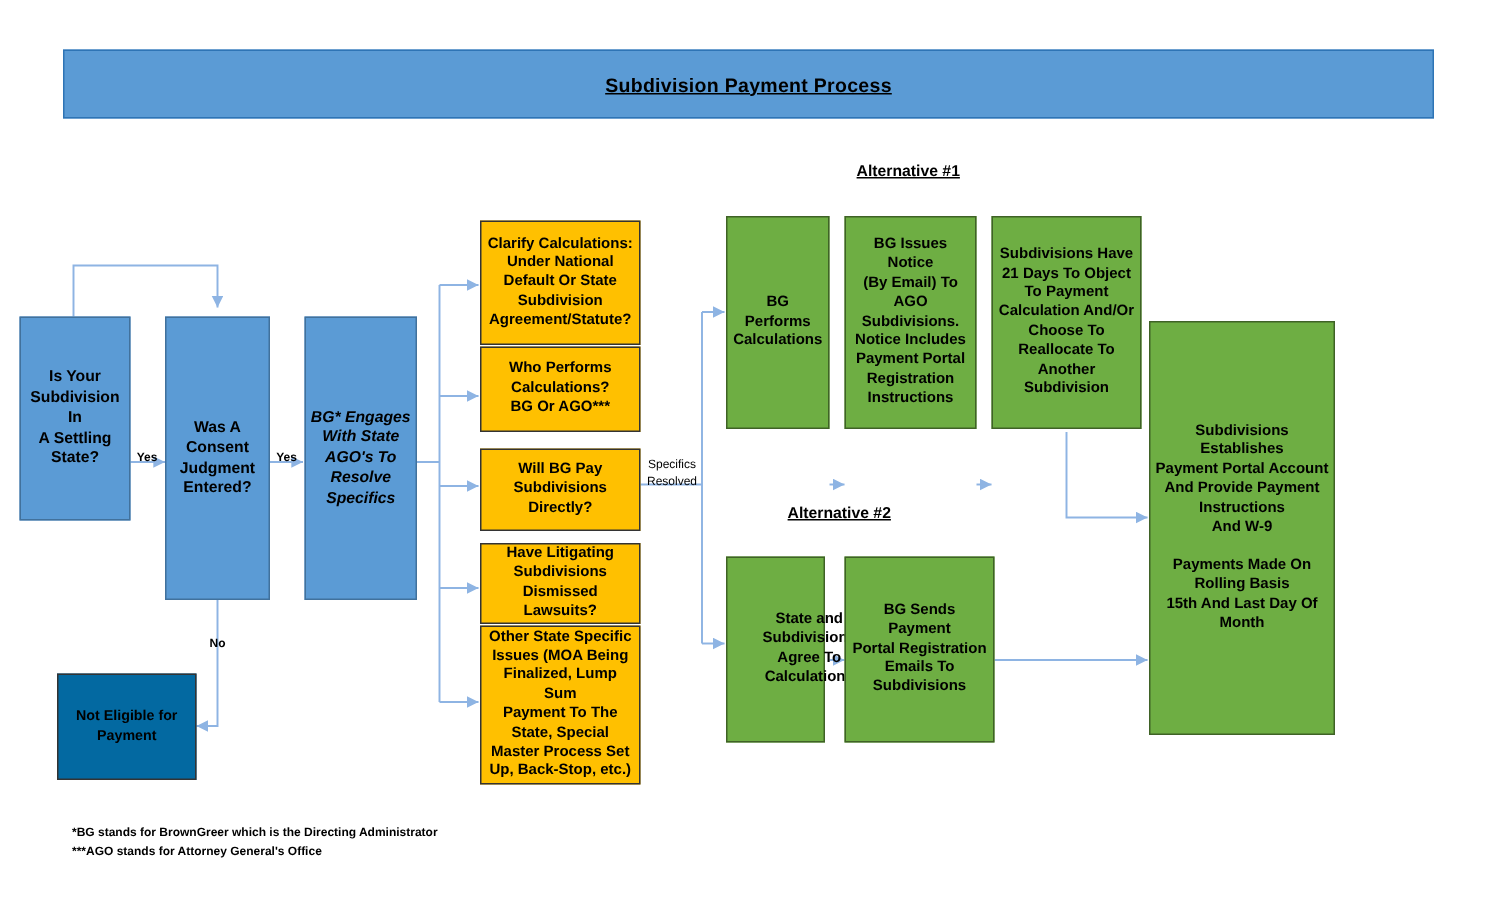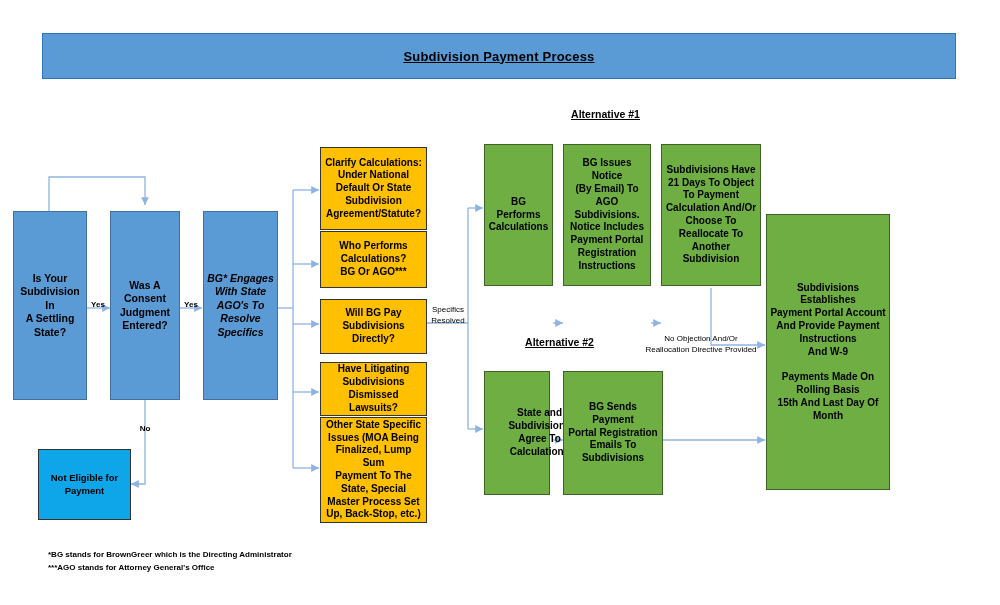--- a/index.html
+++ b/index.html
@@ -33,21 +33,21 @@
     text-align:center;
     font-weight:bold;
     color:#000;
     line-height:1.28;
     padding:2px 3px;
     white-space:pre-line;
   }
   .blue{background:#5B9BD5;border:1.5px solid #41719C;font-size:10.5px;}
   .orange{background:#FFC000;border:1.5px solid #333333;font-size:10px;}
   .green{background:#6EAE43;border:1.5px solid #3F6226;font-size:10px;}
-  .red{background:#0ea5e9;border:1.5px solid #333333;font-size:9.5px;}
+  .red{background:#0369a1;border:1.5px solid #333333;font-size:9.5px;}
 
   
   .sec-head{
     position:absolute;
     font-size:10.5px;font-weight:bold;color:#000;
     text-decoration:underline;
     text-align:center;
   }
 
   
@@ -122,21 +122,21 @@
     </g>
   </svg>
 
   <div class="banner">
     <span class="banner-text">Subdivision Payment Process</span>
   </div>
 
   <div class="sec-head" style="left:523px;top:108px;width:165px;">Alternative #1</div>
   <div class="sec-head" style="left:487px;top:336px;width:145px;">Alternative #2</div>
 
-  <div class="node blue" style="left:13px;top:211px;width:74px;height:189px;">Is Your
+  <div class="node blue" style="left:13px;top:211px;width:74px;height:136px;">Is Your
 Subdivision In
 A Settling
 State?</div>
   <div class="node blue" style="left:110px;top:211px;width:70px;height:189px;">Was A
 Consent
 Judgment
 Entered?</div>
   <div class="node blue" style="left:203px;top:211px;width:75px;height:189px;font-style:italic;">BG* Engages
 With State
 AGO's To
@@ -202,21 +202,19 @@
 Payments Made On
 Rolling Basis
 15th And Last Day Of
 Month</div>
 
   <div class="elabel" style="left:84px;top:300px;width:28px;">Yes</div>
   <div class="elabel" style="left:177px;top:300px;width:28px;">Yes</div>
   <div class="elabel" style="left:131px;top:424px;width:28px;">No</div>
   <div class="elabel-plain" style="left:424px;top:305px;width:48px;">Specifics
 Resolved</div>
-  <div class="elabel-plain" style="left:638px;top:334px;width:126px;text-align:center;">No Objection And/Or
-Reallocation Directive Provided</div>
 
   <div class="notes">
     <div>*BG stands for BrownGreer which is the Directing Administrator</div>
     <div>***AGO stands for Attorney General's Office</div>
   </div>
 
 </div>
 
 </body></html>

